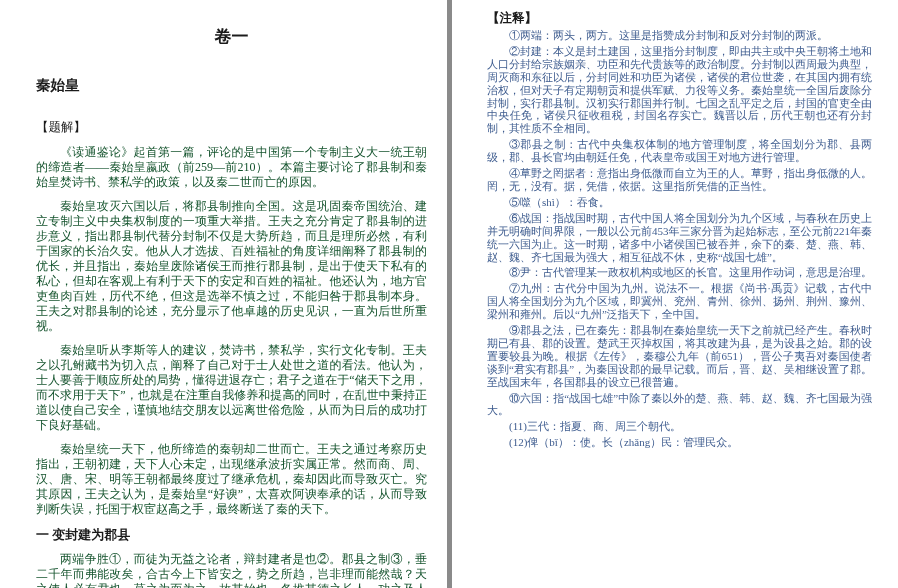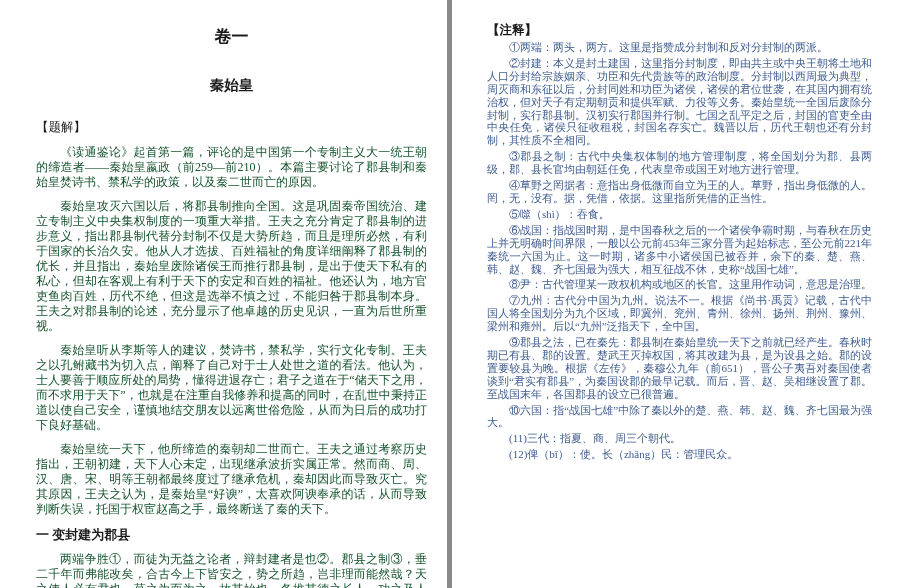--- a/index.html
+++ b/index.html
@@ -8,34 +8,34 @@
     background: #ffffff;
     overflow: hidden;
     font-family: "Liberation Serif", "DejaVu Serif", serif;
   }
   .spread { position: relative; width: 898px; height: 588px; background: #ffffff; }
 
   .page {
     position: absolute; top: 0; height: 588px; background: #ffffff; overflow: hidden;
   }
   .page-left  { left: 0;     width: 447px; padding: 0 20px 0 36px; }
-  .page-right { left: 452px; width: 446px; padding: 12px 26px 0 35px; }
+  .page-right { left: 452px; width: 446px; padding: 0 26px 0 35px; }
 
   .divider {
     position: absolute; top: 0; left: 447px; width: 5px; height: 588px;
     background: #8a8a8a;
   }
 
   
   .volume-title {
     margin-top: 26px; text-align: center;
     font-size: 17px; line-height: 22px; font-weight: bold; color: #1b1b1b;
   }
   .chapter-title {
-    margin-top: 28px; text-align: center;
+    margin-top: 28px; text-align: left;
     font-size: 14.5px; line-height: 19px; font-weight: bold; color: #1b1b1b;
   }
   .block-heading {
     margin-top: 24px;
     font-size: 12.5px; line-height: 16px; font-weight: normal; color: #1b1b1b;
   }
   .body-p {
     margin-top: 9px;
     font-size: 12px; line-height: 15px; color: #14532d;
     text-align: justify; text-indent: 2em;
@@ -76,21 +76,21 @@
 
   <div class="divider"></div>
 
   <div class="page page-right">
     <div class="notes-heading">【注释】</div>
     <p class="note-p">①两端：两头，两方。这里是指赞成分封制和反对分封制的两派。</p>
     <p class="note-p">②封建：本义是封土建国，这里指分封制度，即由共主或中央王朝将土地和人口分封给宗族姻亲、功臣和先代贵族等的政治制度。分封制以西周最为典型，周灭商和东征以后，分封同姓和功臣为诸侯，诸侯的君位世袭，在其国内拥有统治权，但对天子有定期朝贡和提供军赋、力役等义务。秦始皇统一全国后废除分封制，实行郡县制。汉初实行郡国并行制。七国之乱平定之后，封国的官吏全由中央任免，诸侯只征收租税，封国名存实亡。魏晋以后，历代王朝也还有分封制，其性质不全相同。</p>
     <p class="note-p">③郡县之制：古代中央集权体制的地方管理制度，将全国划分为郡、县两级，郡、县长官均由朝廷任免，代表皇帝或国王对地方进行管理。</p>
     <p class="note-p">④草野之罔据者：意指出身低微而自立为王的人。草野，指出身低微的人。罔，无，没有。据，凭借，依据。这里指所凭借的正当性。</p>
     <p class="note-p">⑤噬（shì）：吞食。</p>
-    <p class="note-p">⑥战国：指战国时期，是中国春秋之后的一个诸侯争霸时期，与春秋在历史上并无明确时间界限，一般以公元前453年三家分晋为起始标志，至公元前221年秦统一六国为止。这一时期，诸多中小诸侯国已被吞并，余下的秦、楚、燕、韩、赵、魏、齐七国最为强大，相互征战不休，史称“战国七雄”。</p>
+    <p class="note-p">⑥战国：指战国时期，古代中国人将全国划分为九个区域，与春秋在历史上并无明确时间界限，一般以公元前453年三家分晋为起始标志，至公元前221年秦统一六国为止。这一时期，诸多中小诸侯国已被吞并，余下的秦、楚、燕、韩、赵、魏、齐七国最为强大，相互征战不休，史称“战国七雄”。</p>
     <p class="note-p">⑧尹：古代管理某一政权机构或地区的长官。这里用作动词，意思是治理。</p>
     <p class="note-p">⑦九州：古代分中国为九州。说法不一。根据《尚书·禹贡》记载，古代中国人将全国划分为九个区域，即冀州、兖州、青州、徐州、扬州、荆州、豫州、梁州和雍州。后以“九州”泛指天下，全中国。</p>
     <p class="note-p">⑨郡县之法，已在秦先：郡县制在秦始皇统一天下之前就已经产生。春秋时期已有县、郡的设置。楚武王灭掉权国，将其改建为县，是为设县之始。郡的设置要较县为晚。根据《左传》，秦穆公九年（前651），晋公子夷吾对秦国使者谈到“君实有郡县”，为秦国设郡的最早记载。而后，晋、赵、吴相继设置了郡。至战国末年，各国郡县的设立已很普遍。</p>
     <p class="note-p">⑩六国：指“战国七雄”中除了秦以外的楚、燕、韩、赵、魏、齐七国最为强大。</p>
     <p class="note-p">(11)三代：指夏、商、周三个朝代。</p>
     <p class="note-p">(12)俾（bǐ）：使。长（zhǎng）民：管理民众。</p>
   </div>
 
 </div>
 

